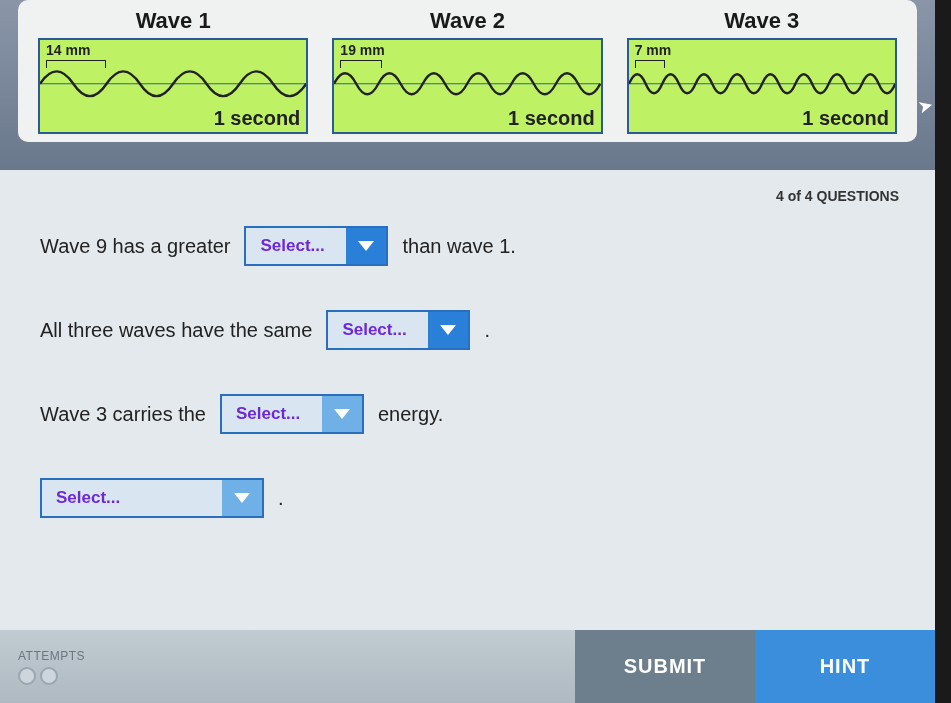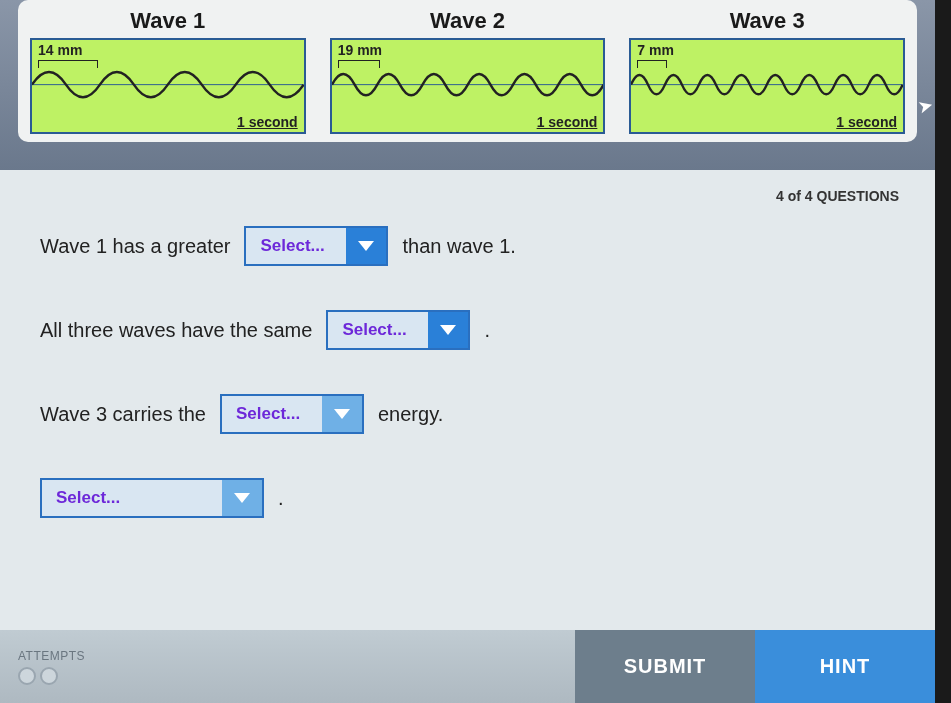--- a/index.html
+++ b/index.html
@@ -18,24 +18,24 @@
     position: relative;
   }
   .diagram-panel {
     background: linear-gradient(#8a96a8, #6a788c);
     padding: 0 18px 30px 18px;
     height: 170px;
   }
   .diagram-card {
     background: #f0f2f2;
     border-radius: 10px;
-    padding: 8px 12px;
+    padding: 8px 20px;
     display: flex;
     gap: 24px;
-    justify-content: flex-start;
+    justify-content: flex-end;
   }
   .wave-col {
     flex: 1;
     display: flex;
     flex-direction: column;
     align-items: center;
   }
   .wave-title {
     font-weight: 700;
     font-size: 22px;
@@ -61,24 +61,23 @@
     position: absolute;
     top: 20px; left: 6px;
     height: 8px;
     border-left: 1.5px solid #222;
     border-right: 1.5px solid #222;
     border-top: 1.5px solid #222;
   }
   .time-label {
     position: absolute;
     bottom: 2px; right: 6px;
-    font-size: 14px;
+    font-size: 20px;
     font-weight: 700;
     color: #222;
-    text-decoration: underline;
   }
   .question-area {
     background: #e3e9ec;
     padding: 30px 40px 20px 40px;
     position: relative;
     height: 532px;
   }
   .progress {
     position: absolute;
     top: 18px; right: 36px;
@@ -225,21 +224,21 @@
         </div>
       </div>
 
     </div>
   </div>
 
   <div class="question-area">
     <div class="progress">4 of 4 QUESTIONS</div>
 
     <div class="qrow" style="margin-top:26px">
-      <span class="text">Wave 1 has a greater</span>
+      <span class="text">Wave 9 has a greater</span>
       <div class="select">
         <div class="sel-label">Select...</div>
         <div class="sel-arrow">
             <div class="tri"></div>
           </div>
       </div>
       <span class="text">than wave 1.</span>
     </div>
 
     <div class="qrow">

